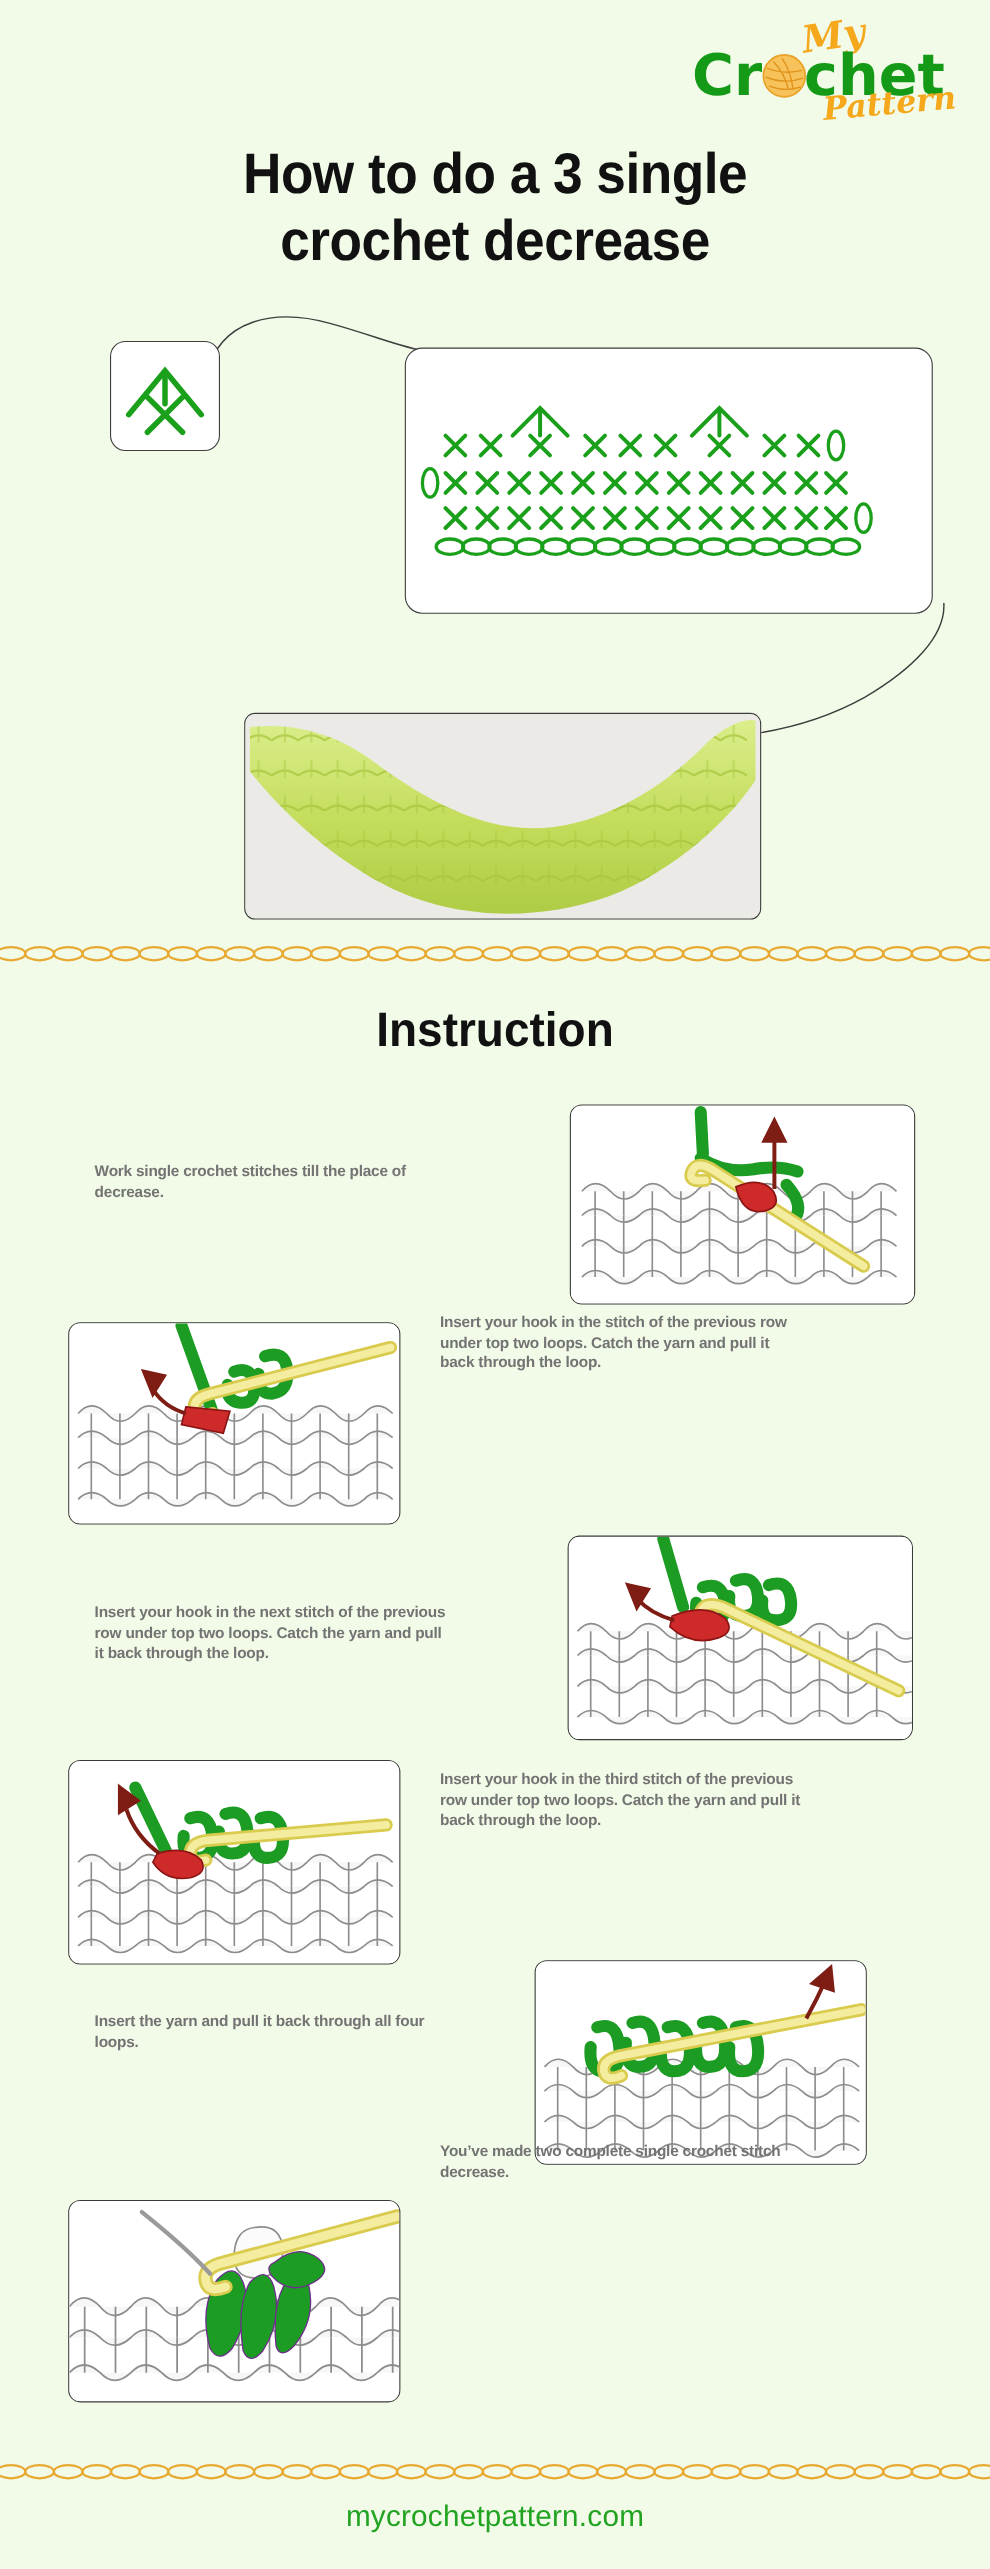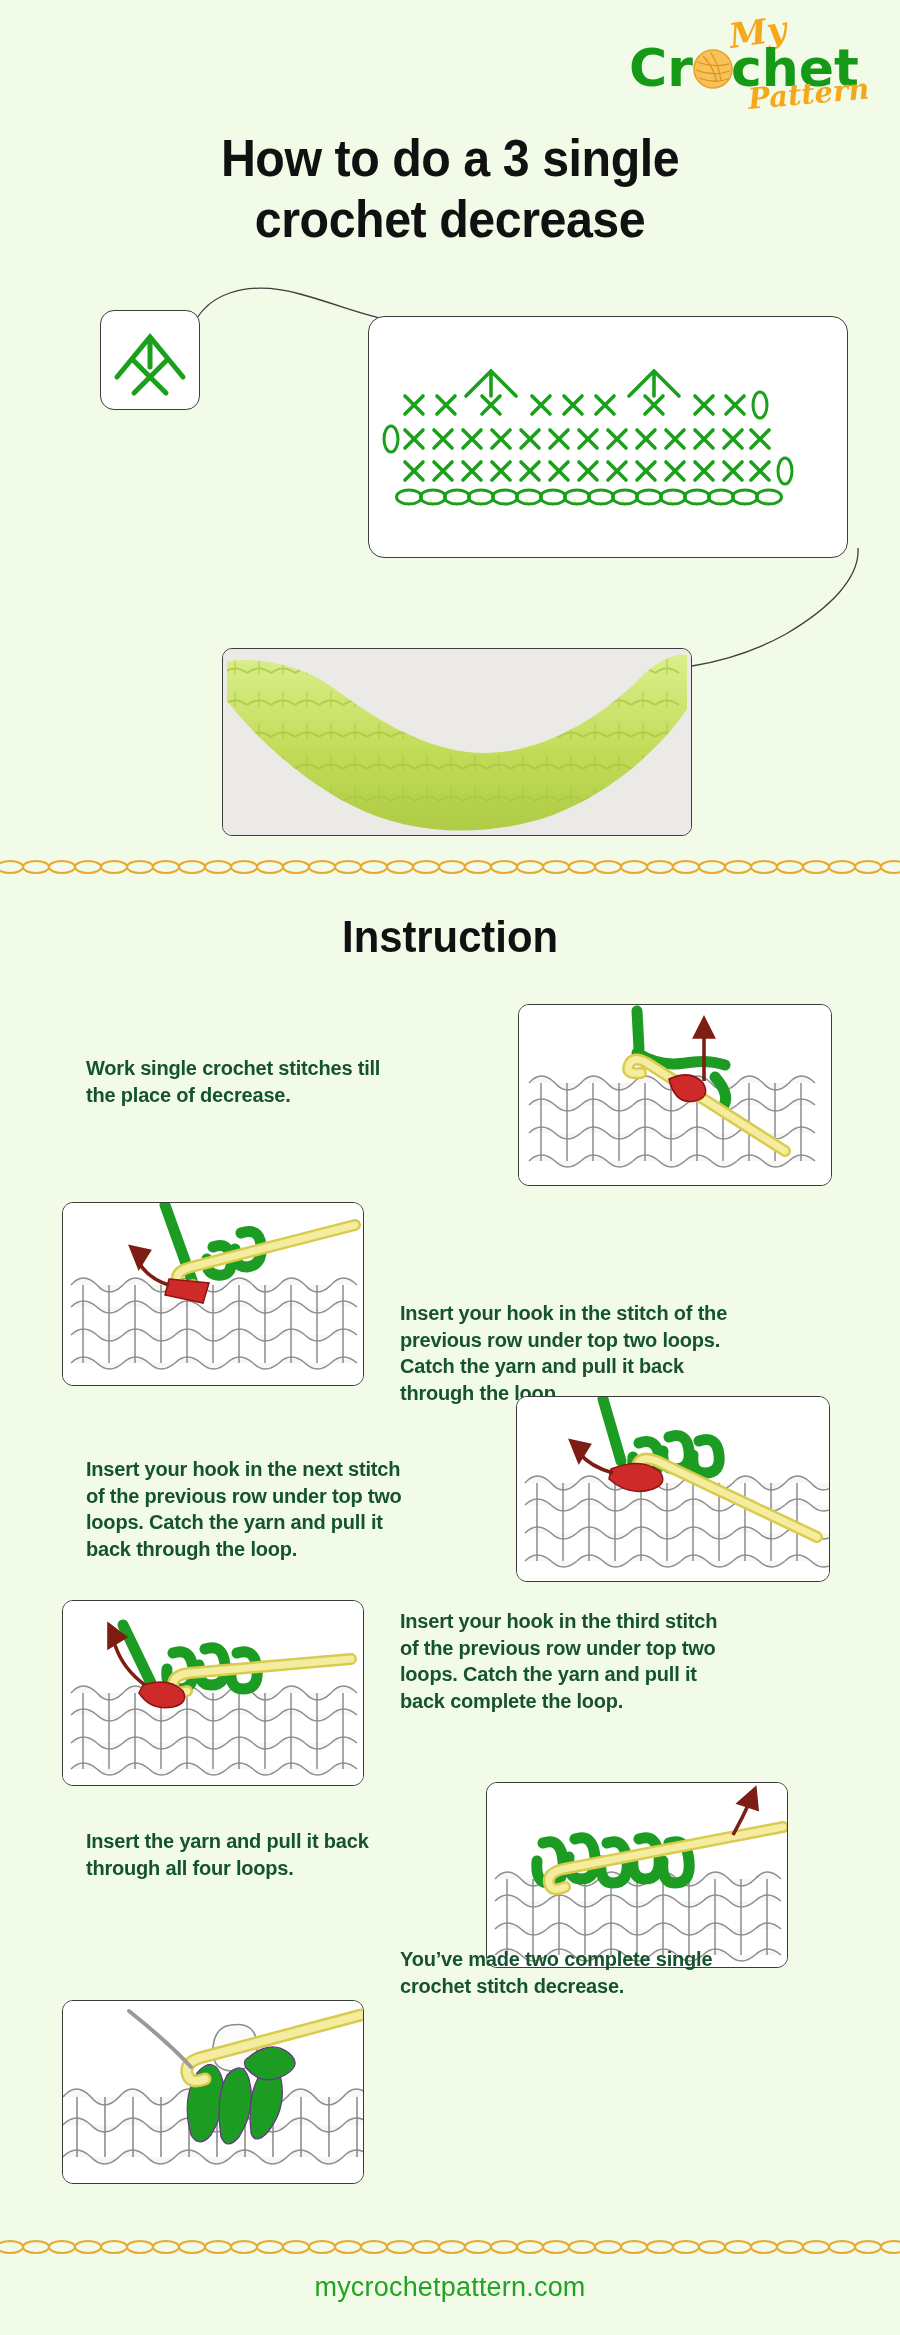--- a/index.html
+++ b/index.html
@@ -57,22 +57,22 @@
   
   .instr-h{
     position:absolute;left:0;top:912px;width:900px;text-align:center;
     font-weight:bold;font-size:44px;color:#111;
     transform:scaleX(0.95);transform-origin:center top;
   }
 
   
   .step{position:absolute;width:900px;}
   .step-text{
-    position:absolute;font-weight:bold;font-size:20px;line-height:1.33;
-    color:#14532d;letter-spacing:-0.2px;
+    position:absolute;font-weight:bold;font-size:14px;line-height:1.33;
+    color:#737373;letter-spacing:-0.2px;
   }
   .step-img{
     position:absolute;background:#fff;
     border:1.3px solid #3a3a3a;border-radius:11px;overflow:hidden;
   }
   .step-img svg{display:block;}
 
   
   .footer{
     position:absolute;left:0;top:2272px;width:900px;text-align:center;
@@ -401,21 +401,21 @@
         </g>
 
         <path d="M106 76 L146 80 L140 100 L102 92 Z" fill="#cf2a2a" stroke="#8d1414" stroke-width="1.5"></path>
 
         <g stroke="#7e1d14" stroke-width="3.6" fill="#7e1d14">
           <path d="M106 82 q-20 -6 -30 -22" fill="none"></path>
           <path d="M68 44 L86 48 L76 64 Z"></path>
         </g>
       </svg>
     </div>
-    <div class="step-text" style="left:400px;top:1300px;width:330px;">Insert your hook in the stitch of the previous row under top two loops. Catch the yarn and pull it back through the loop.</div>
+    <div class="step-text" style="left:400px;top:1192px;width:330px;">Insert your hook in the stitch of the previous row under top two loops. Catch the yarn and pull it back through the loop.</div>
   </div>
 
   <div class="step">
     <div class="step-text" style="left:86px;top:1428px;width:320px;margin-top:28px;">Insert your hook in the next stitch of the previous row under top two loops. Catch the yarn and pull it back through the loop.</div>
     <div class="step-img" style="left:516px;top:1396px;width:312px;height:184px;">
       <svg width="312" height="184" viewBox="0 0 312 184" xmlns="http://www.w3.org/2000/svg">
         <rect width="312" height="184" fill="#ffffff"></rect>
         <g stroke="#8d8d8d" stroke-width="1.5" fill="#f7f7f7">
           <path d="M8 86 q12 -14 26 0 q12 14 26 0 q12 -14 26 0 q12 14 26 0 q12 -14 26 0 q12 14 26 0 q12 -14 26 0 q12 14 26 0 q12 -14 26 0 q12 14 26 0 q12 -14 26 0 q12 14 26 0"></path>
           <path d="M8 108 q12 -12 26 0 q12 12 26 0 q12 -12 26 0 q12 12 26 0 q12 -12 26 0 q12 12 26 0 q12 -12 26 0 q12 12 26 0 q12 -12 26 0 q12 12 26 0 q12 -12 26 0 q12 12 26 0"></path>
@@ -471,21 +471,21 @@
           <path d="M288 58 L126 72 q-16 2 -16 12 q0 10 14 6" stroke="#d8cb4e" stroke-width="12" fill="none" stroke-linecap="round"></path>
           <path d="M288 58 L126 72 q-16 2 -16 12 q0 10 14 6" stroke="#f4eda0" stroke-width="7" fill="none" stroke-linecap="round"></path>
         </g>
         <path d="M80 84 q26 -8 40 6 q6 12 -10 16 q-22 4 -34 -14 z" fill="#cf2a2a" stroke="#8d1414" stroke-width="1.5"></path>
         <g stroke="#7e1d14" stroke-width="3.6" fill="#7e1d14">
           <path d="M82 84 q-22 -16 -30 -40" fill="none"></path>
           <path d="M46 24 L62 36 L46 46 Z"></path>
         </g>
       </svg>
     </div>
-    <div class="step-text" style="left:400px;top:1608px;width:340px;">Insert your hook in the third stitch of the previous row under top two loops. Catch the yarn and pull it back complete the loop.</div>
+    <div class="step-text" style="left:400px;top:1608px;width:340px;">Insert your hook in the third stitch of the previous row under top two loops. Catch the yarn and pull it back through the loop.</div>
   </div>
 
   <div class="step">
     <div class="step-text" style="left:86px;top:1828px;width:320px;">Insert the yarn and pull it back through all four loops.</div>
     <div class="step-img" style="left:726px;top:1782px;width:300px;height:184px;transform:translateX(-240px);">
       <svg width="300" height="184" viewBox="0 0 300 184" xmlns="http://www.w3.org/2000/svg">
         <rect width="300" height="184" fill="#ffffff"></rect>
         <g stroke="#8d8d8d" stroke-width="1.5" fill="#f7f7f7">
           <path d="M8 96 q12 -14 26 0 q12 14 26 0 q12 -14 26 0 q12 14 26 0 q12 -14 26 0 q12 14 26 0 q12 -14 26 0 q12 14 26 0 q12 -14 26 0 q12 14 26 0 q12 -14 26 0"></path>
           <path d="M8 118 q12 -12 26 0 q12 12 26 0 q12 -12 26 0 q12 12 26 0 q12 -12 26 0 q12 12 26 0 q12 -12 26 0 q12 12 26 0 q12 -12 26 0 q12 12 26 0 q12 -12 26 0"></path>

